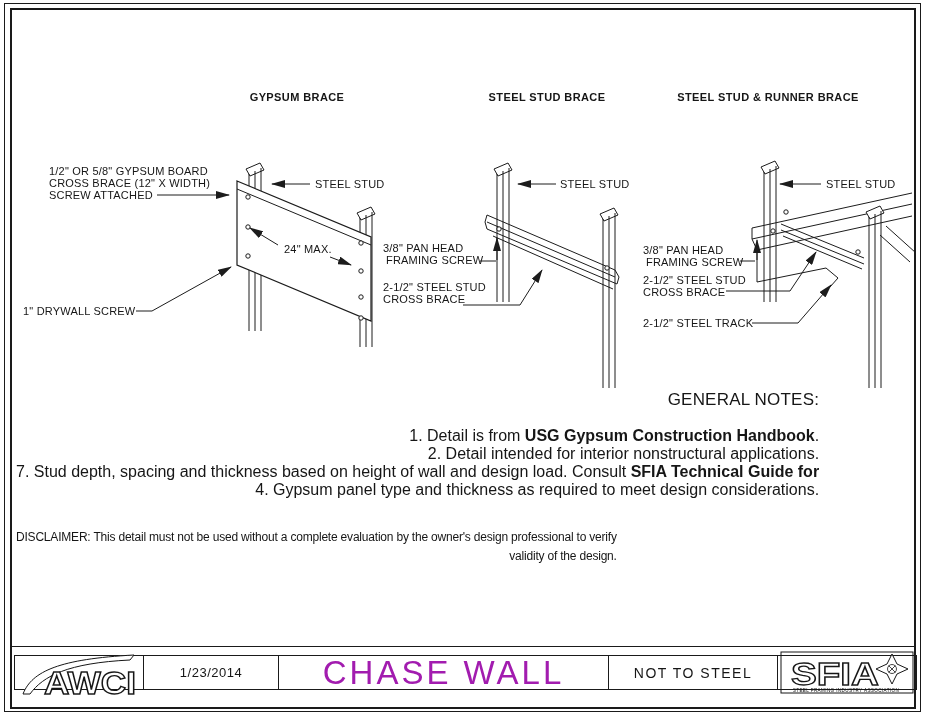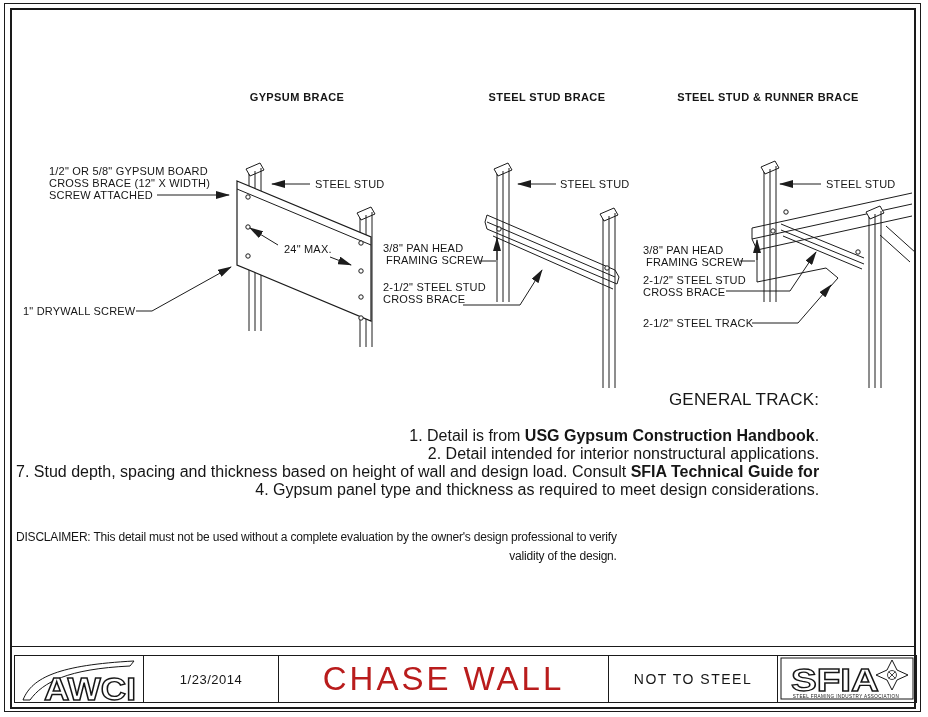--- a/index.html
+++ b/index.html
@@ -19,27 +19,27 @@
   .dt{font:bold 11px "Liberation Sans",sans-serif;fill:#161616;letter-spacing:.4px;}
   .dl{font:11px "Liberation Sans",sans-serif;fill:#161616;letter-spacing:.2px;}
 
   .notes-block{position:absolute;left:16px;top:390px;}
   .notes-heading{font-size:17px;letter-spacing:.2px;margin-bottom:17px;}
   .note-line{font-size:16px;line-height:18px;white-space:nowrap;}
   .note-continuation{padding-left:34px;}
   .disclaimer{position:absolute;left:16px;top:528px;font-size:12px;line-height:18.5px;
               letter-spacing:-0.2px;white-space:nowrap;}
 
-  .titleblock{position:absolute;left:14px;top:655px;width:903px;height:48px;
+  .titleblock{position:absolute;left:14px;top:655px;width:903px;height:35px;
               border:1.5px solid #1a1a1a;box-sizing:border-box;display:flex;}
   .tb-cell{height:100%;box-sizing:border-box;border-right:1.5px solid #1a1a1a;
            display:flex;align-items:center;justify-content:center;}
   .tb-logo-awci{width:129px;}
   .tb-date{width:135px;font-size:13px;letter-spacing:.5px;}
-  .tb-title{width:330px;font-size:33px;letter-spacing:3px;color:#b91c1c;}
+  .tb-title{width:330px;font-size:33px;letter-spacing:3px;color:#a21caf;}
   .tb-scale{width:169px;font-size:14px;letter-spacing:1.5px;}
   .tb-logo-sfia{flex:1;border-right:none;}
   .logo-outline{font-family:"Liberation Sans",sans-serif;font-weight:bold;
                 fill:#fff;stroke:#161616;}
   .sfia-sub{font:4.6px "Liberation Sans",sans-serif;fill:#161616;letter-spacing:.38px;}
 </style>
 </head>
 <body>
 
 <div class="sheet">
@@ -163,21 +163,21 @@
     <text class="dt" x="768" y="101" text-anchor="middle">STEEL STUD &amp; RUNNER BRACE</text>
     <text class="dl" x="826" y="188">STEEL STUD</text>
     <text class="dl" x="643" y="254">3/8" PAN HEAD</text>
     <text class="dl" x="646" y="266">FRAMING SCREW</text>
     <text class="dl" x="643" y="284">2-1/2" STEEL STUD</text>
     <text class="dl" x="643" y="296">CROSS BRACE</text>
     <text class="dl" x="643" y="327">2-1/2" STEEL TRACK</text>
   </svg>
 
   <div class="notes-block">
-    <div class="notes-heading">GENERAL TRACK:</div>
+    <div class="notes-heading">GENERAL NOTES:</div>
     <div class="note-line"><span>1. Detail is from </span><b>USG Gypsum Construction Handbook</b><span>.</span></div>
     <div class="note-line"><span>2. Detail intended for interior nonstructural applications.</span></div>
     <div class="note-line"><span>7.  Stud depth, spacing and thickness based on height of wall and design load.  Consult </span><b>SFIA Technical Guide for</b></div>
     <div class="note-line"><span>4. Gypsum panel type and thickness as required to meet design considerations.</span></div>
   </div>
 
   <div class="disclaimer">
     <div>DISCLAIMER: This detail must not be used without a complete evaluation by the owner's design professional to verify</div>
     <div>validity of the design.</div>
   </div>

